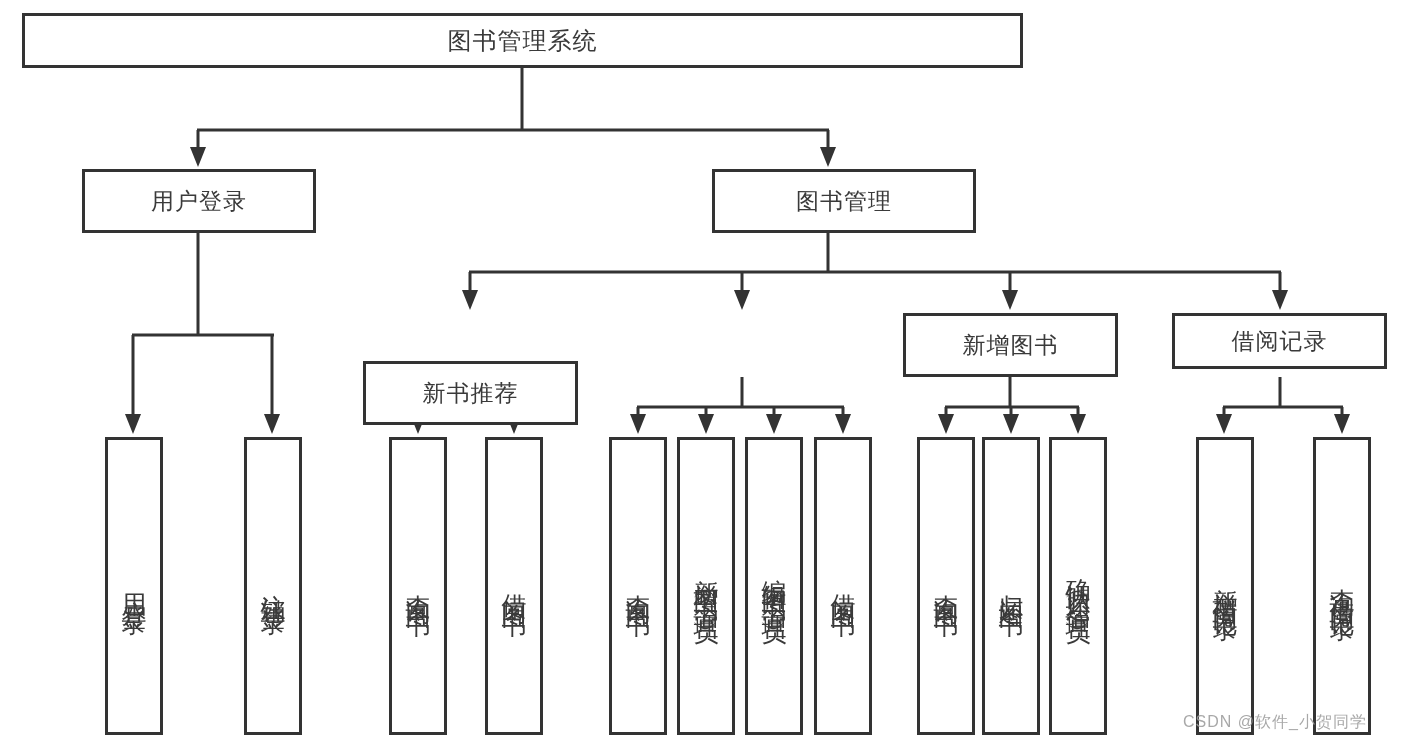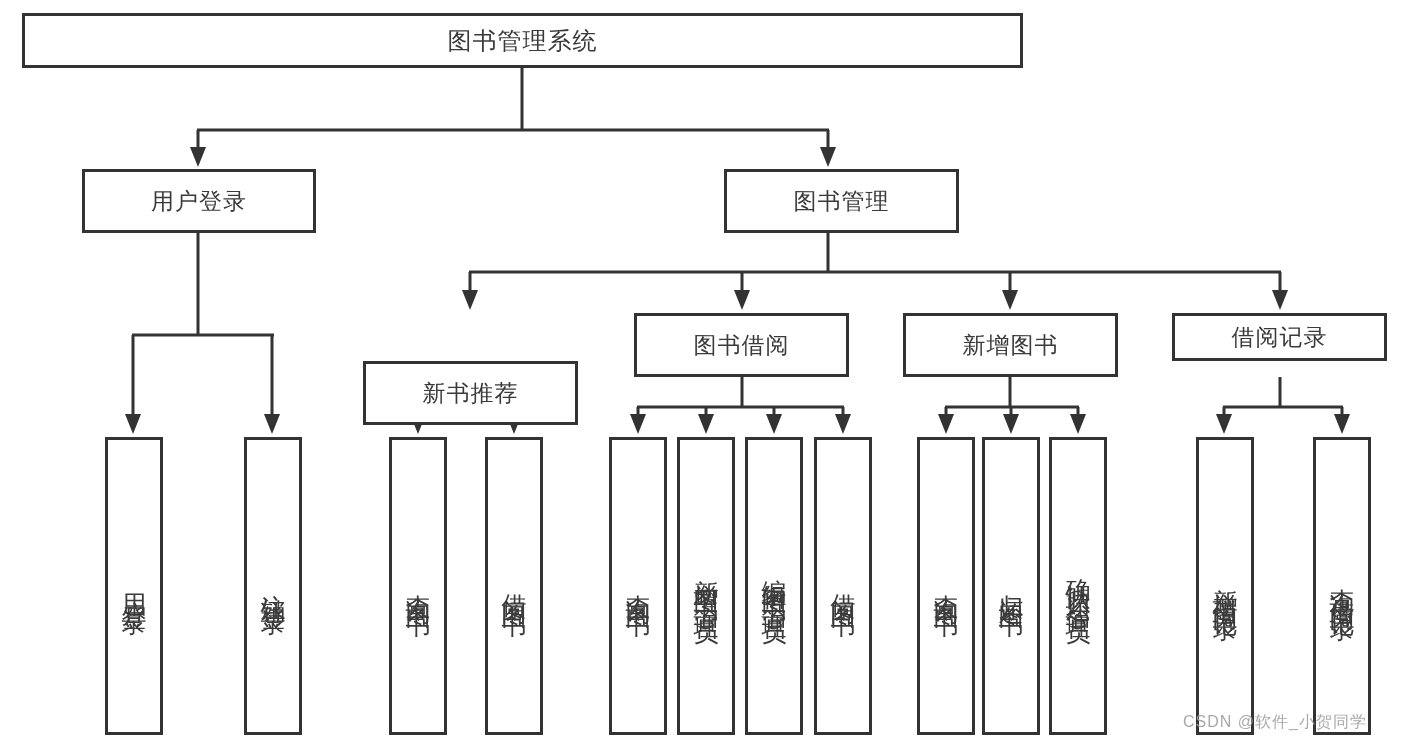--- a/index.html
+++ b/index.html
@@ -90,34 +90,31 @@
     </g>
   </svg>
 
   <div class="hbox root" style="left:22px;top:13px;width:1001px;height:55px;">
     <span>图书管理系统</span>
   </div>
 
   <div class="hbox" style="left:82px;top:169px;width:234px;height:64px;">
     <span>用户登录</span>
   </div>
-  <div class="hbox" style="left:712px;top:169px;width:235px;height:64px;margin-left:12px;">
+  <div class="hbox" style="left:712px;top:169px;width:264px;height:64px;">
     <span>图书管理</span>
   </div>
 
   <div class="hbox" style="left:363px;top:313px;width:215px;height:64px;margin-top:48px;">
     <span>新书推荐</span>
   </div>
-  <div class="hbox" style="left:634px;top:313px;width:215px;height:64px;">
-    <span>图书借阅</span>
-  </div>
   <div class="hbox" style="left:903px;top:313px;width:215px;height:64px;">
     <span>新增图书</span>
   </div>
-  <div class="hbox" style="left:1172px;top:313px;width:215px;height:48px;">
+  <div class="hbox" style="left:1172px;top:313px;width:215px;height:56px;">
     <span>借阅记录</span>
   </div>
 
   <div class="vbox" style="left:105px;">
     <span class="vtext">用户登录</span>
   </div>
   <div class="vbox" style="left:244px;">
     <span class="vtext">注销登录</span>
   </div>
 

